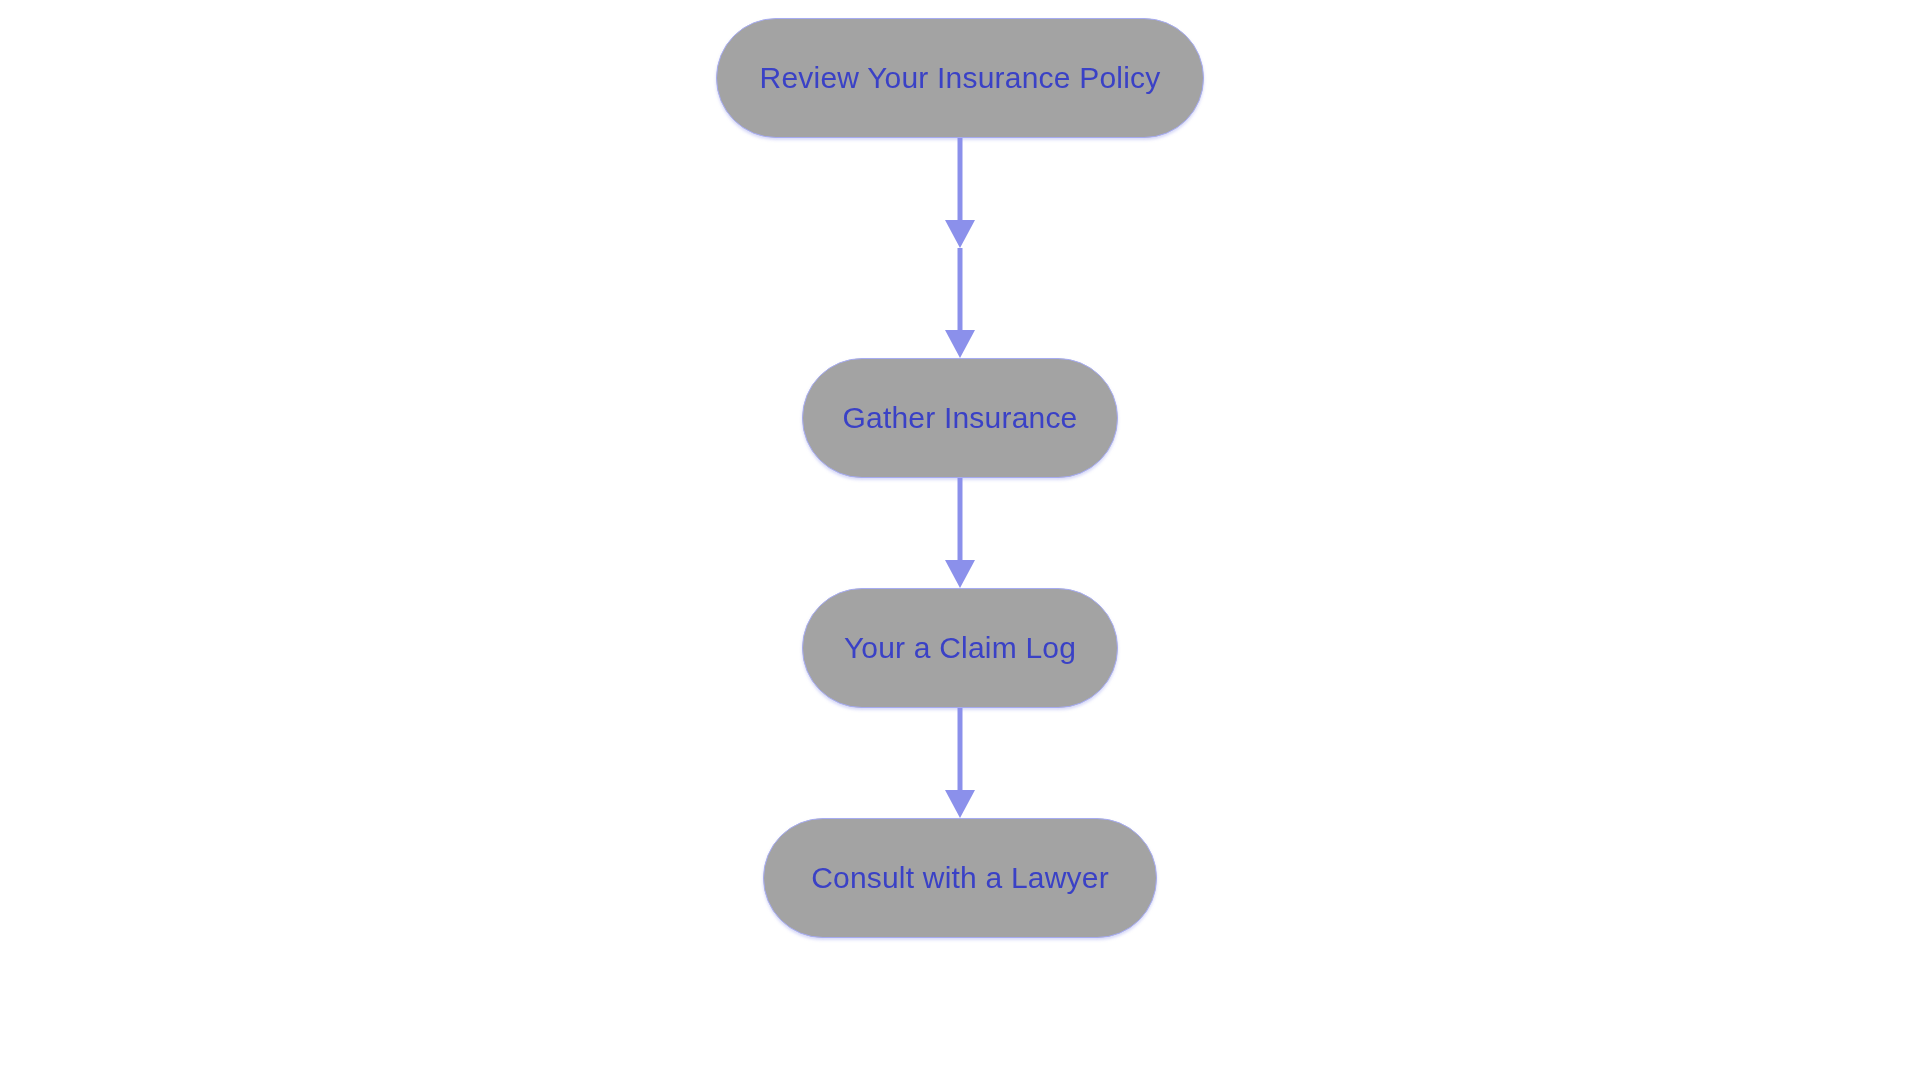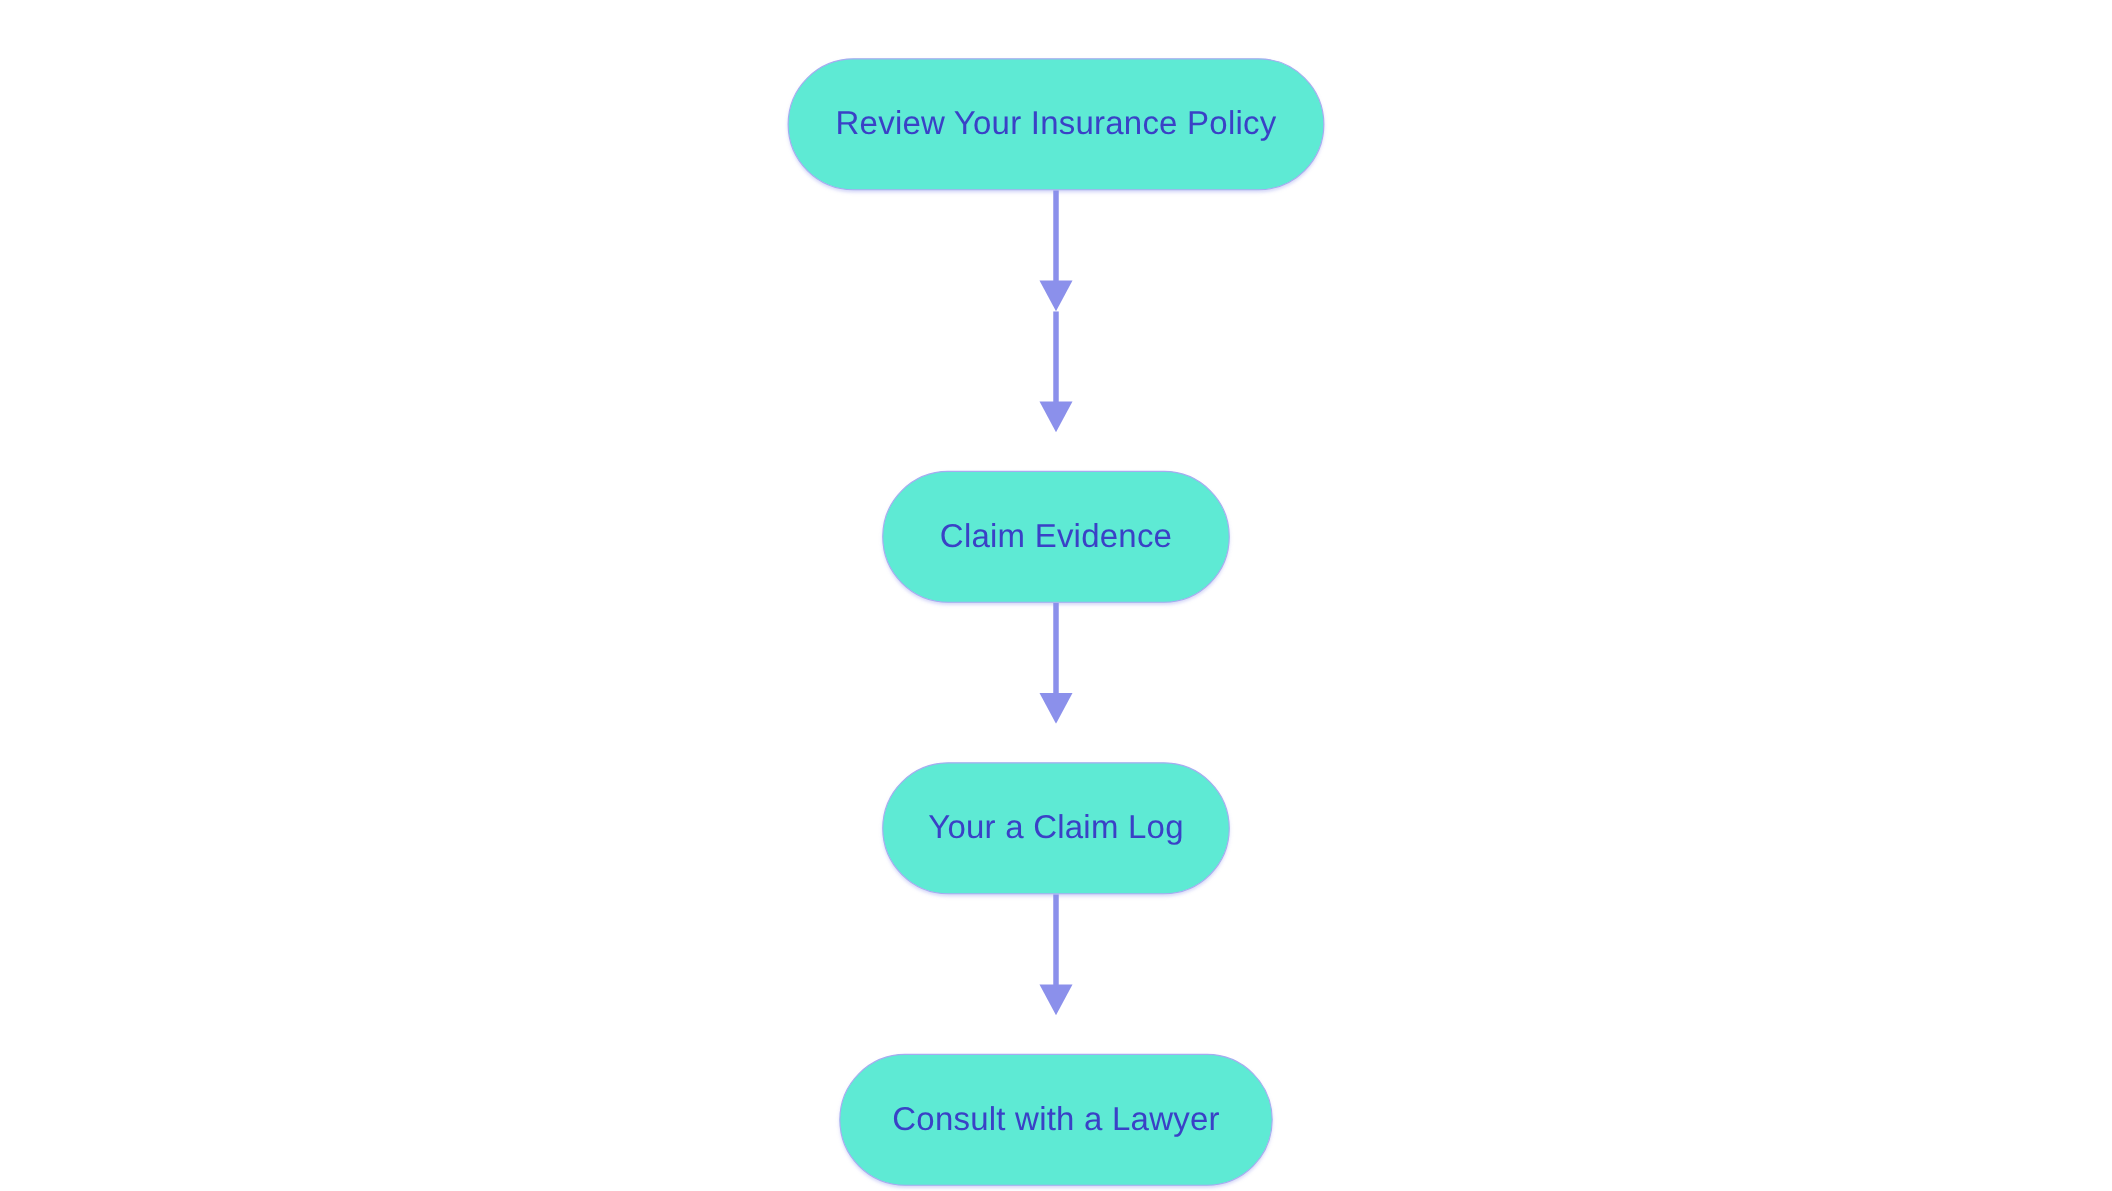--- a/index.html
+++ b/index.html
@@ -17,29 +17,28 @@
     height: 1083px;
     display: flex;
     flex-direction: column;
     align-items: center;
     padding-top: 18px;
     box-sizing: border-box;
   }
   .node {
     height: 120px;
     border-radius: 60px;
-    background: #5eead4;
+    background: #a3a3a3;
     border: 1.5px solid #A6ABF0;
     box-sizing: border-box;
     display: flex;
     align-items: center;
     justify-content: center;
     box-shadow: 0 2px 3px rgba(140, 145, 235, 0.35);
     flex: 0 0 auto;
-    margin-top: 35px;
   }
   .node span {
     font-size: 30px;
     font-weight: 400;
     letter-spacing: 0.2px;
     color: #3A41C6;
     white-space: nowrap;
   }
   
   .node.n0 { width: 488px; }
@@ -75,21 +74,21 @@
 
 
   <div class="edge">
     <svg width="34" height="110" viewBox="0 0 34 110">
       <line x1="17" y1="0" x2="17" y2="86" stroke="#8B90EB" stroke-width="5"></line>
       <polygon points="2,82 32,82 17,110" fill="#8B90EB"></polygon>
     </svg>
   </div>
 
   <div class="node n2">
-    <span>Claim Evidence</span>
+    <span>Gather Insurance</span>
   </div>
 
   <div class="edge">
     <svg width="34" height="110" viewBox="0 0 34 110">
       <line x1="17" y1="0" x2="17" y2="86" stroke="#8B90EB" stroke-width="5"></line>
       <polygon points="2,82 32,82 17,110" fill="#8B90EB"></polygon>
     </svg>
   </div>
 
   <div class="node n3">

